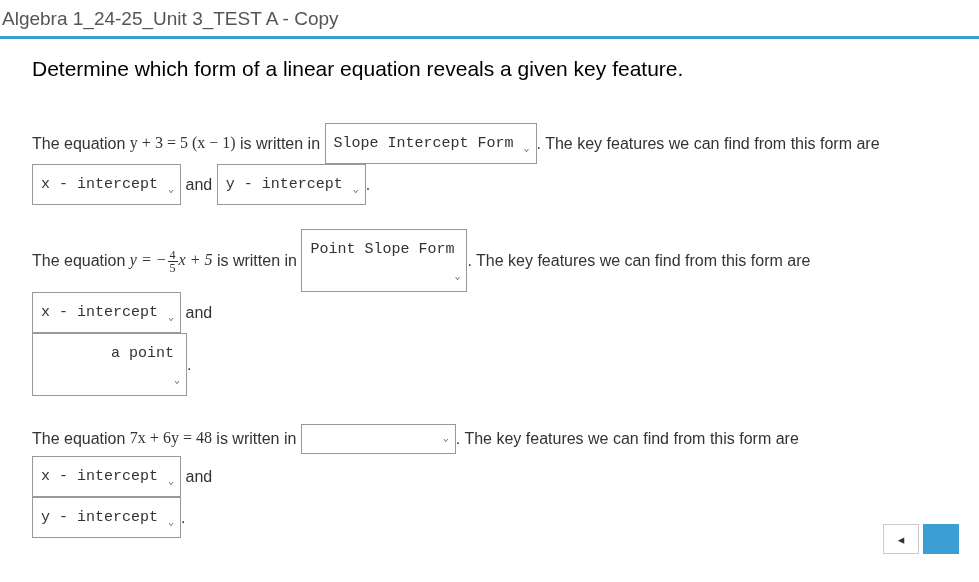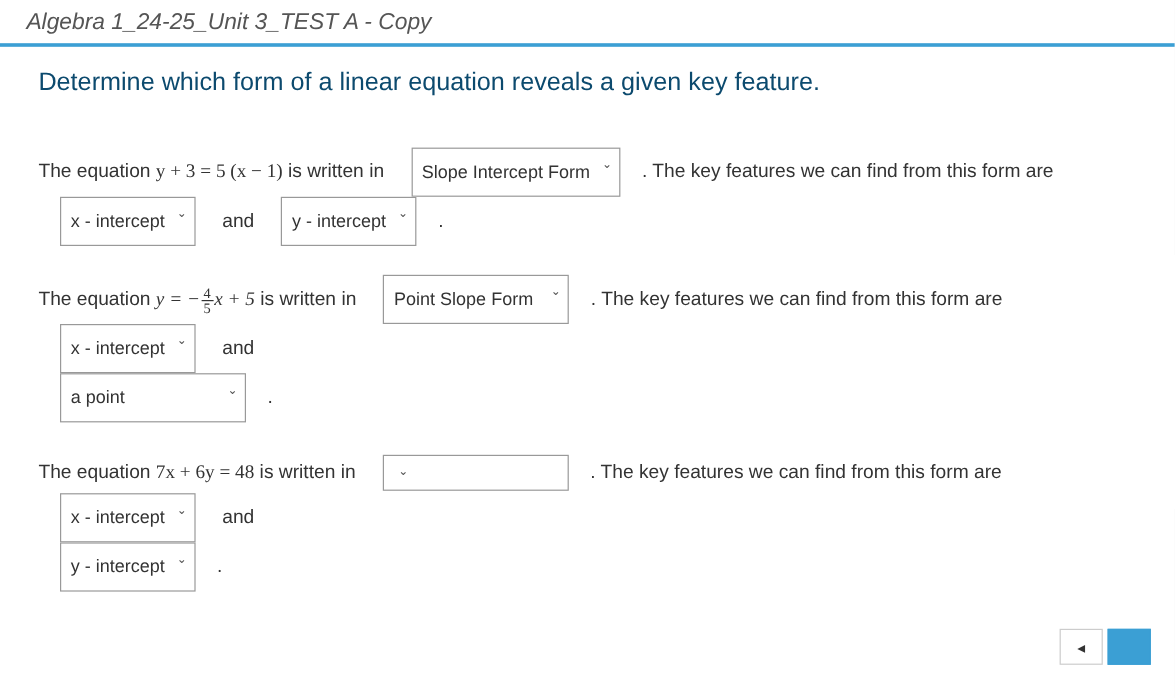--- a/index.html
+++ b/index.html
@@ -17,36 +17,35 @@
     }
     .page-container {
       background: #ffffff;
       width: 100%;
       height: 100%;
       padding: 0;
     }
     .doc-title {
       font-size: 19px;
       color: #555;
-      padding: 8px 14px 6px 22px;
+      padding: 8px 14px 6px 2px;
       font-weight: 400;
-      font-style: italic;
     }
     .divider {
       height: 3px;
       background: #3b9fd4;
       width: 100%;
       margin-bottom: 18px;
     }
     .content {
       padding: 0 32px 0 32px;
     }
     .question-prompt {
       font-size: 21px;
-      color: #0c4a6e;
+      color: #000000;
       margin-bottom: 42px;
       font-weight: 400;
     }
     .question-line {
       font-size: 16px;
       color: #333;
       margin-bottom: 16px;
       line-height: 2.2;
       display: block;
     }
@@ -75,34 +74,36 @@
       display: block;
       border-bottom: 1px solid #333;
       padding: 0 2px;
     }
     .fraction .bottom {
       display: block;
       padding: 0 2px;
     }
     .dropdown {
       display: inline-flex;
-      align-items: flex-start;
+      align-items: flex-end;
       border: 1px solid #999;
       background: #fff;
       padding: 3px 6px 3px 8px;
       font-size: 15px;
       color: #333;
       vertical-align: middle;
-      margin: 0 18px;
+      margin: 0 0;
       min-height: 26px;
       cursor: pointer;
+      font-family: Liberation Mono, monospace;
     }
     .dropdown.wide {
       min-width: 155px;
       justify-content: space-between;
+      flex-direction: column;
     }
     .dropdown .dd-label {
       margin-right: 6px;
     }
     .chevron {
       font-size: 10px;
       color: #555;
       margin-left: 4px;
     }
     .nav-footer {

